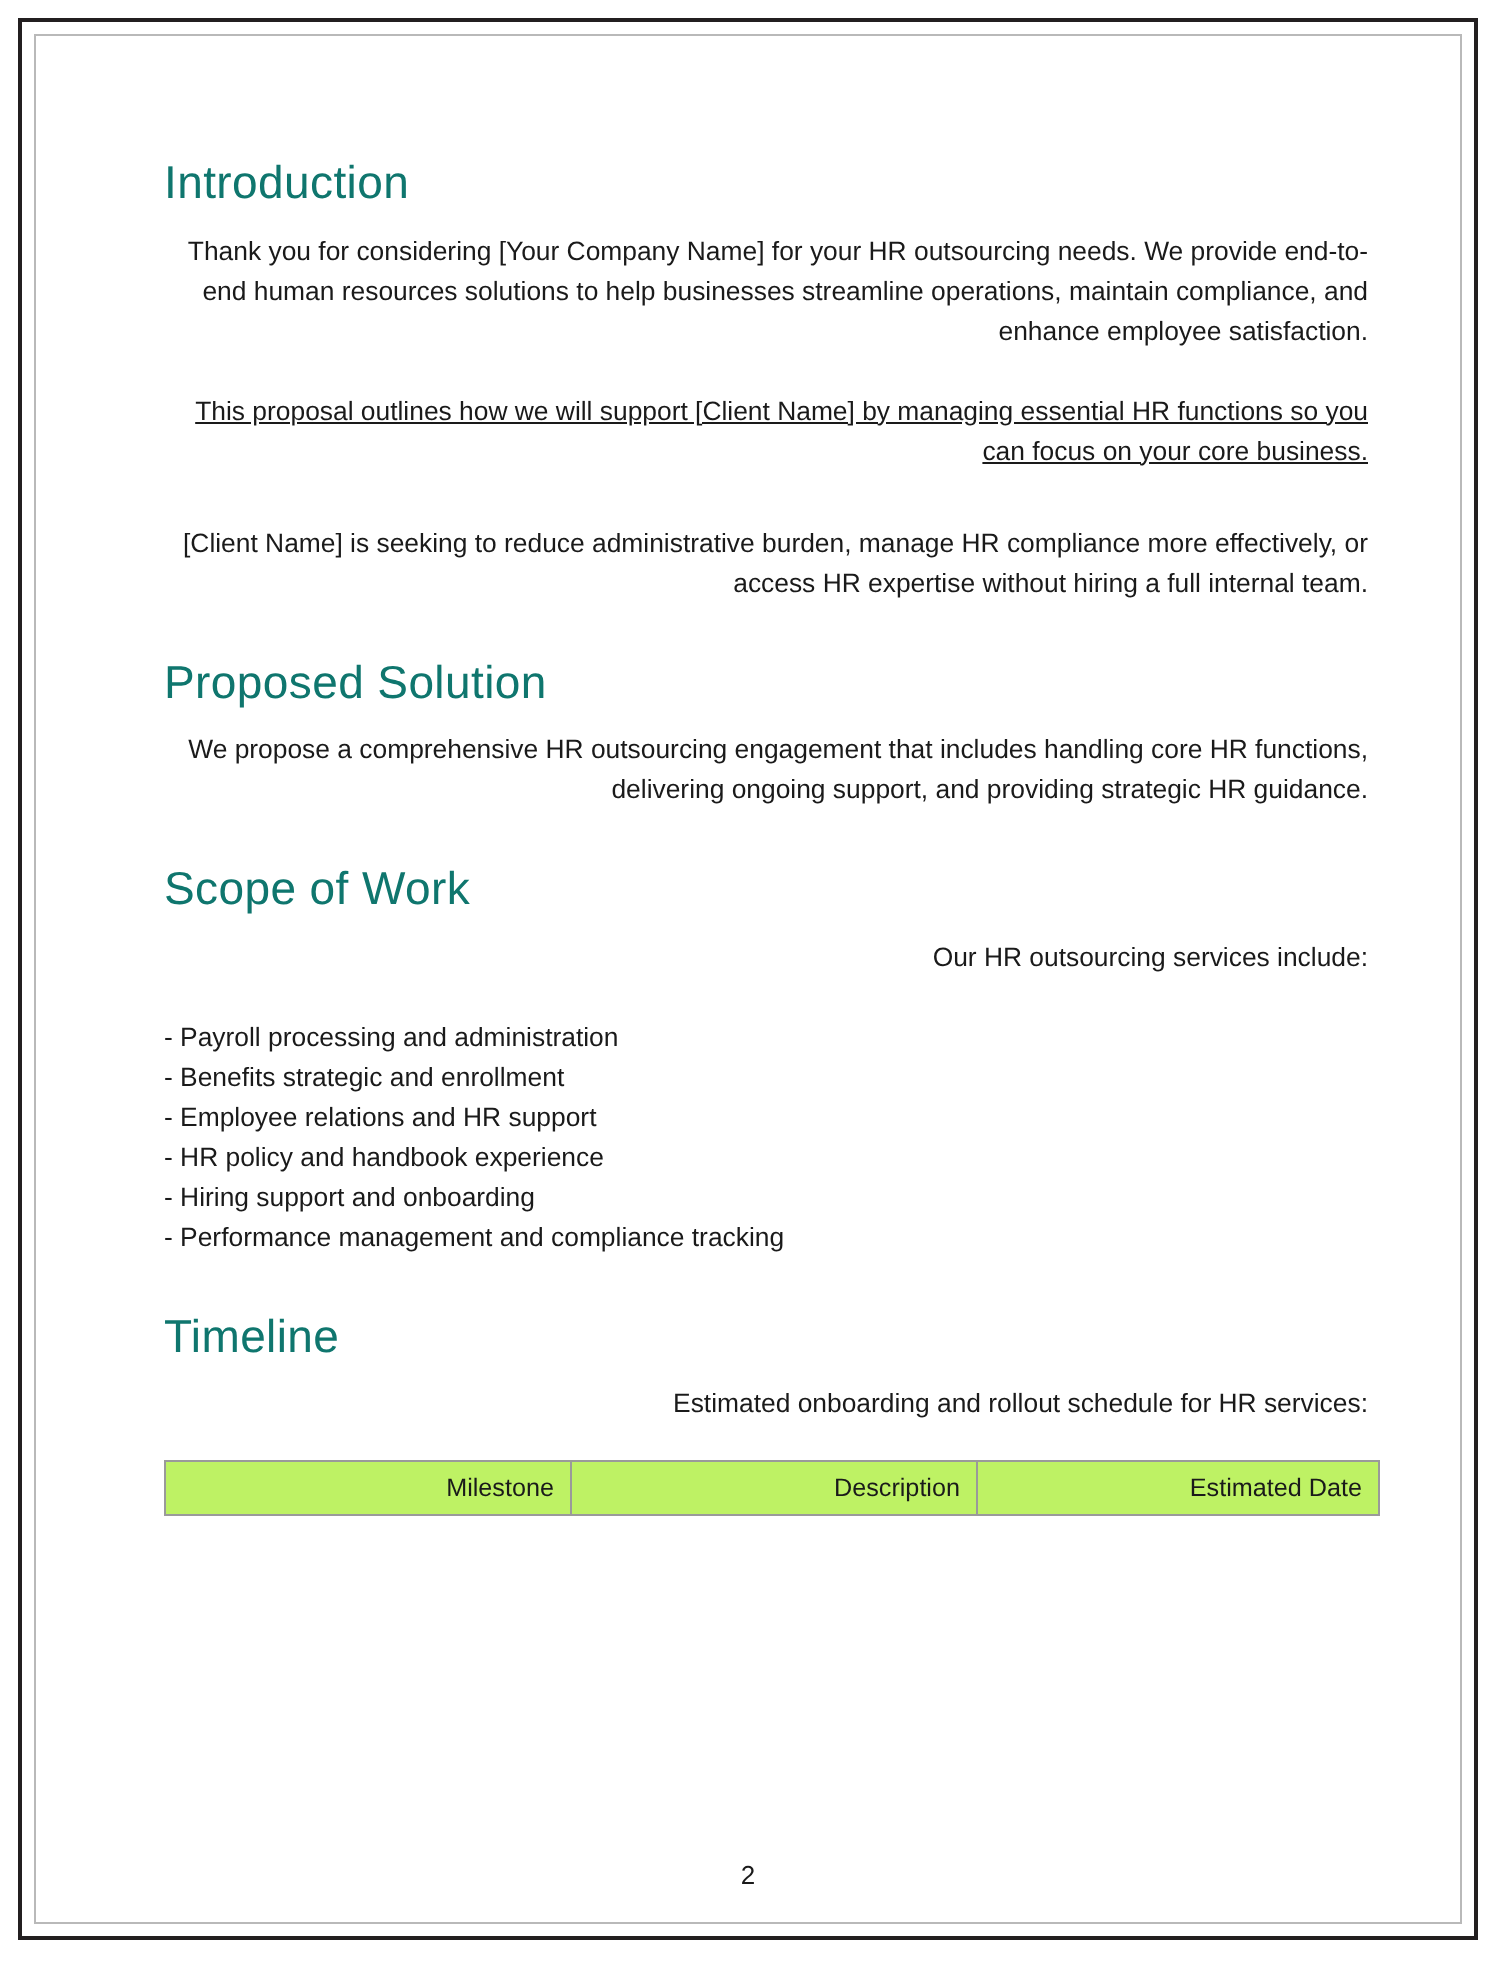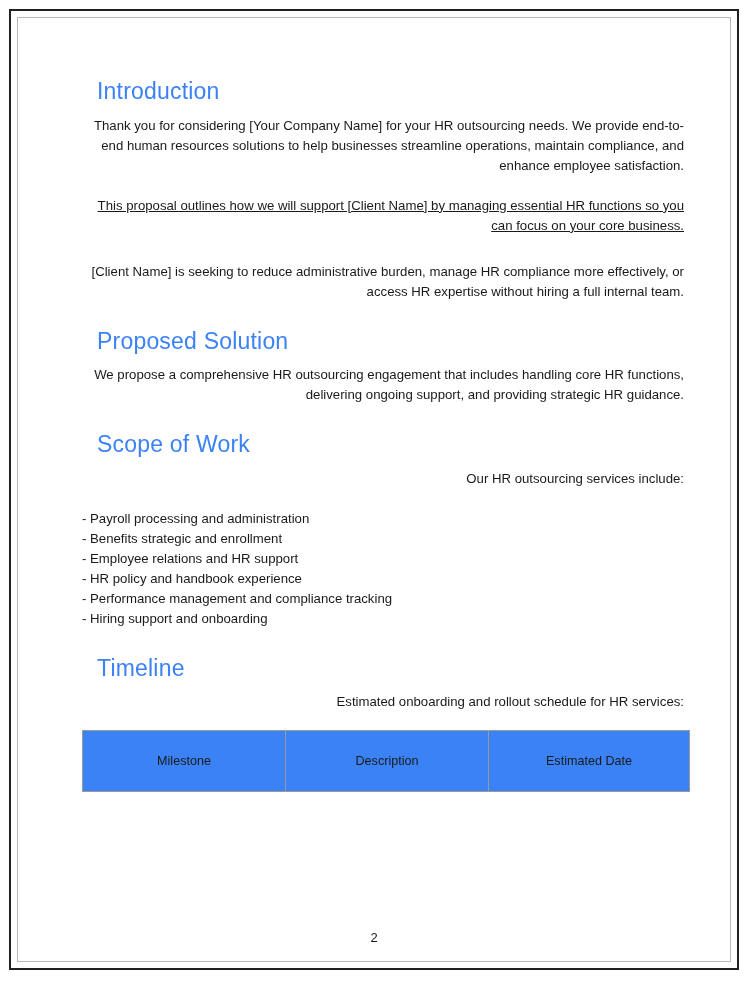--- a/index.html
+++ b/index.html
@@ -38,22 +38,22 @@
   .content {
     position: absolute;
     left: 64px;
     top: 60px;
     width: 602px;
   }
   h1.section-title {
     font-size: 23px;
     font-weight: 400;
     letter-spacing: 0.2px;
-    margin: 0 0 10px 15px;
-    color: #3b82f6;
+    margin: 0 0 10px 0;
+    color: #0f766e;
     line-height: 1.2;
   }
   .spacer-section {
     height: 26px;
   }
   p.para {
     font-size: 13.2px;
     line-height: 20px;
     margin: 0 0 0 0;
     color: #1a1a1a;
@@ -74,24 +74,24 @@
   table.timeline-table {
     border-collapse: collapse;
     width: 556px;
     margin-top: 18px;
     table-layout: fixed;
   }
   table.timeline-table th {
     border: 1px solid #9a9a9a;
     font-size: 12.6px;
     font-weight: 400;
-    text-align: center;
-    padding: 23px 8px;
+    text-align: right;
+    padding: 6px 8px;
     color: #1a1a1a;
-    background: #3b82f6;
+    background: #bef264;
   }
   .col-1 { width: 186px; }
   .col-2 { width: 186px; }
   .col-3 { width: 184px; }
   .page-number {
     position: absolute;
     left: 0;
     right: 0;
     top: 912px;
     text-align: center;
@@ -121,22 +121,22 @@
 
       <div class="spacer-section"></div>
 
       <h1 class="section-title">Scope of Work</h1>
       <p class="para">Our HR outsourcing services include:</p>
       <div class="list-block">
         <div class="list-line">- Payroll processing and administration</div>
         <div class="list-line">- Benefits strategic and enrollment</div>
         <div class="list-line">- Employee relations and HR support</div>
         <div class="list-line">- HR policy and handbook experience</div>
+        <div class="list-line">- Hiring support and onboarding</div>
         <div class="list-line">- Performance management and compliance tracking</div>
-        <div class="list-line">- Hiring support and onboarding</div>
       </div>
 
       <div class="spacer-section"></div>
 
       <h1 class="section-title">Timeline</h1>
       <p class="para">Estimated onboarding and rollout schedule for HR services:</p>
 
       <table class="timeline-table">
         <thead>
           <tr>

